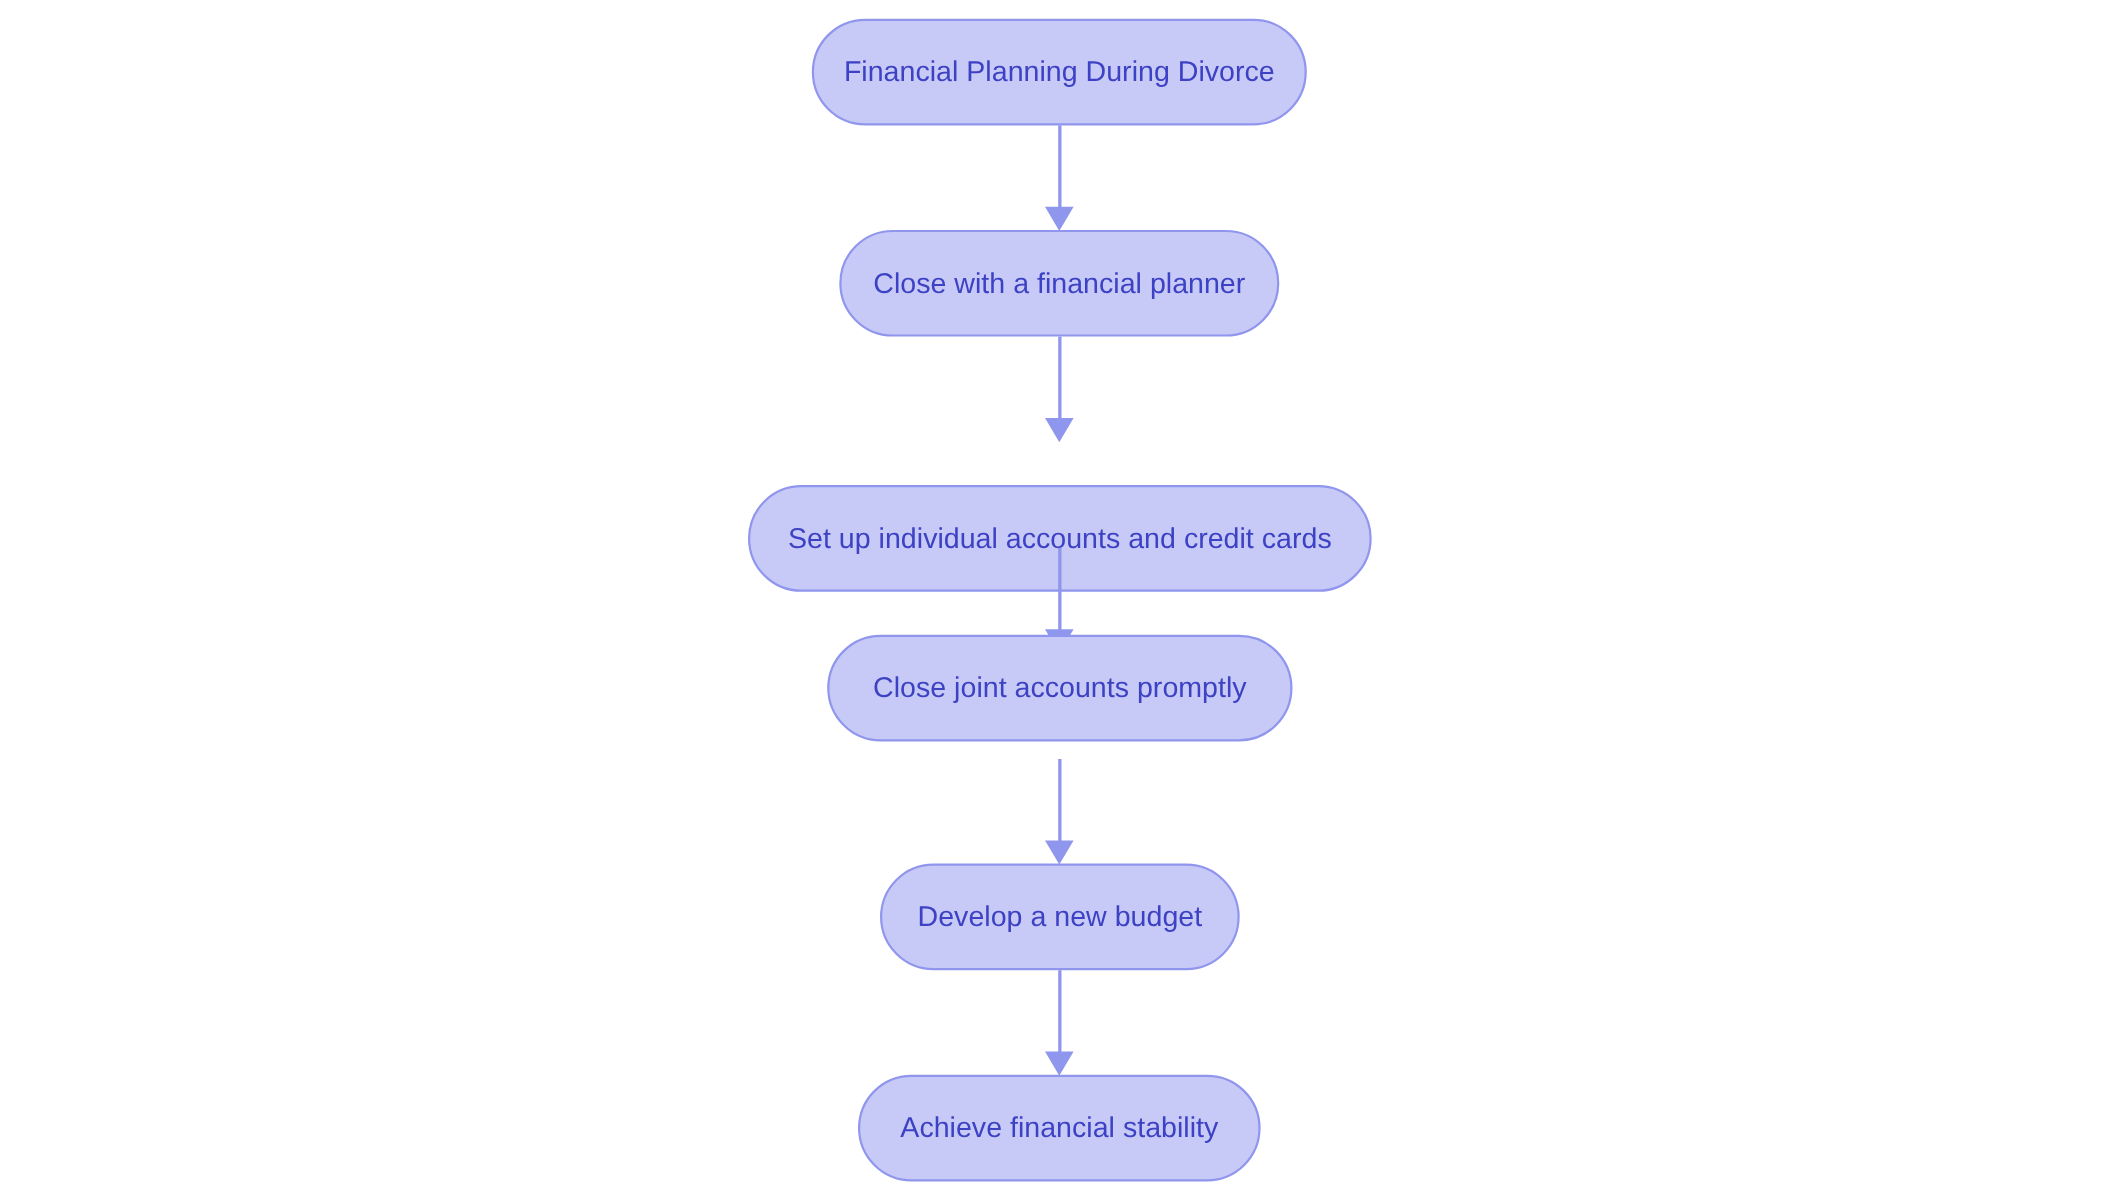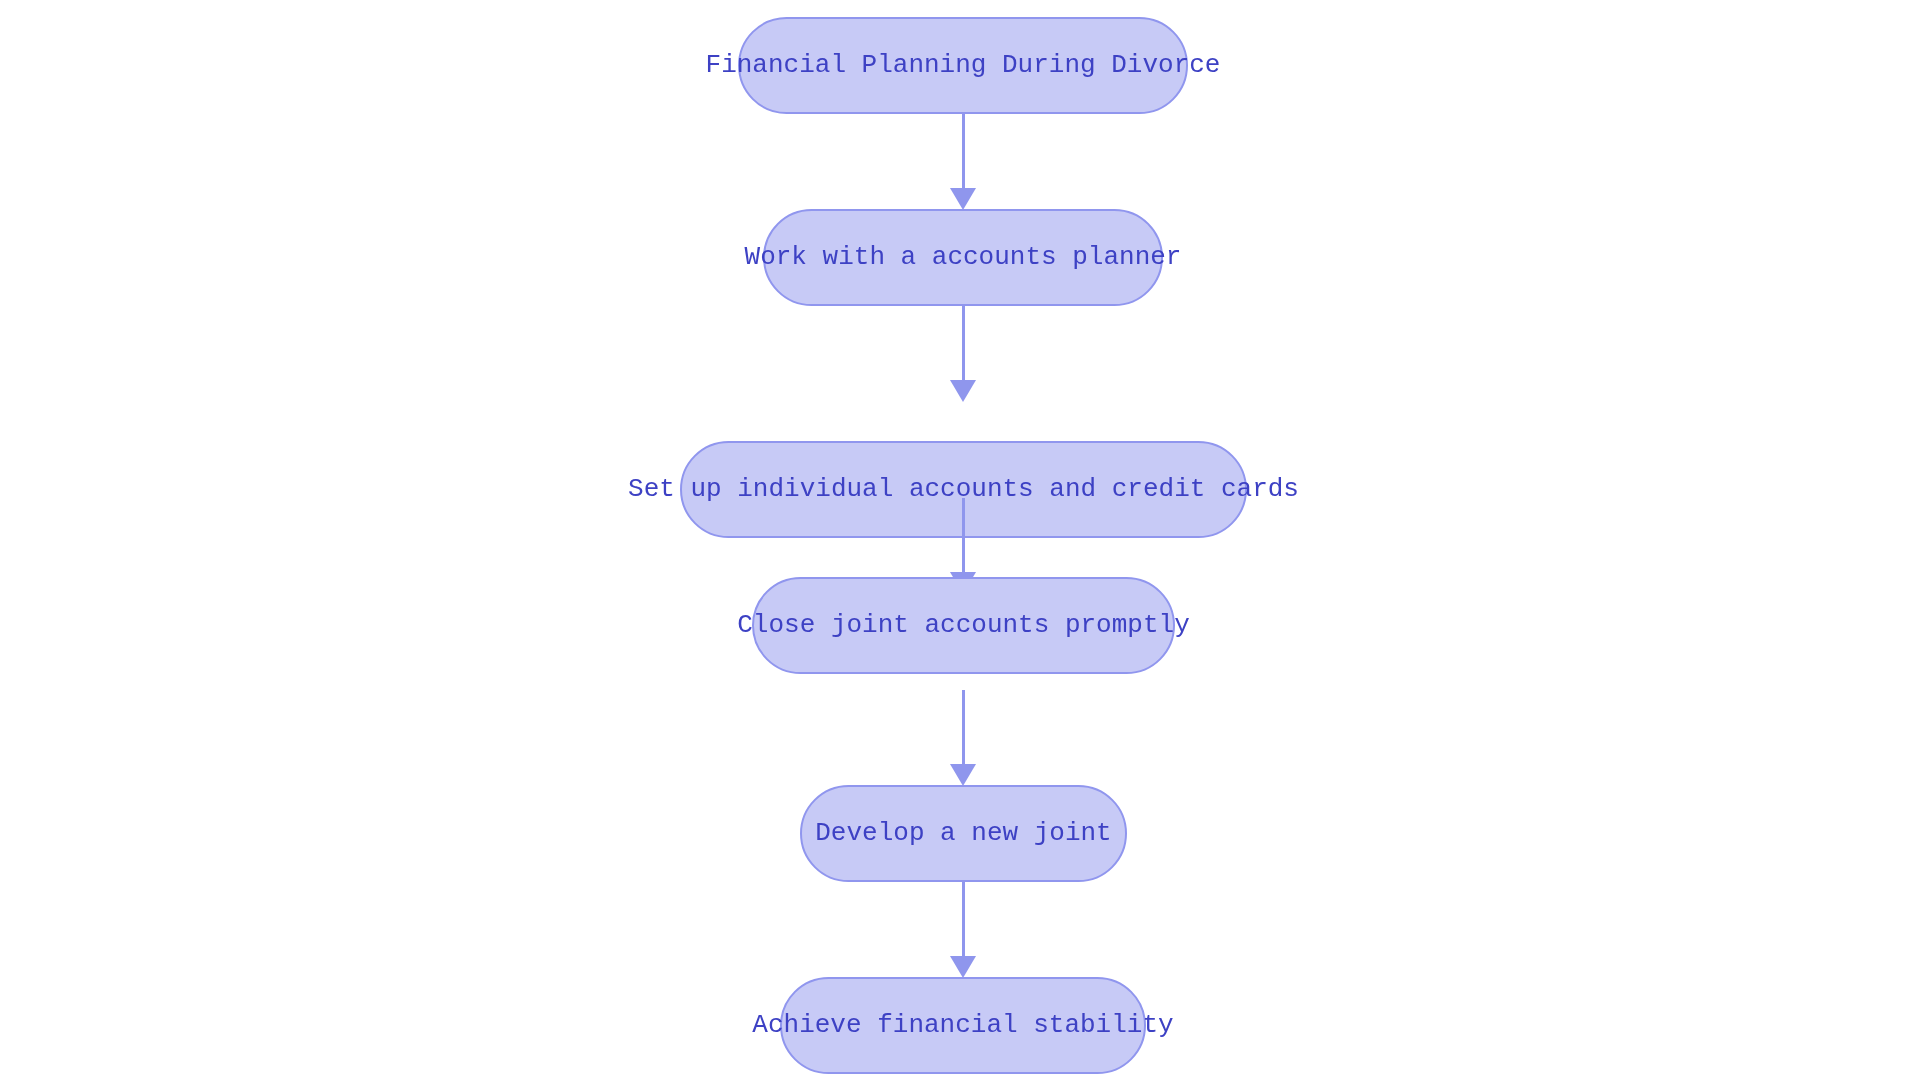--- a/index.html
+++ b/index.html
@@ -13,21 +13,20 @@
   html, body {
     width: 1920px; height: 1083px;
     background: var(--bg);
     font-family: "Liberation Sans", "DejaVu Sans", sans-serif;
     overflow: hidden;
   }
   .canvas {
     position: relative;
     width: 1920px; height: 1083px;
     background: var(--bg);
-    font-family: Liberation Mono, monospace;
   }
   .node {
     position: absolute;
     height: 97px;
     background: var(--node-fill);
     border: 2px solid var(--node-border);
     border-radius: 49px;
     display: flex;
     align-items: center;
     justify-content: center;
@@ -76,42 +75,42 @@
 
 <div class="canvas">
 
   <div class="node n0">Financial Planning During Divorce</div>
 
   <div class="edge e0">
     <div class="shaft"></div>
     <div class="head"></div>
   </div>
 
-  <div class="node n1">Work with a accounts planner</div>
+  <div class="node n1">Close with a financial planner</div>
 
   <div class="edge e1">
     <div class="shaft"></div>
     <div class="head"></div>
   </div>
 
   <div class="node n2">Set up individual accounts and credit cards</div>
 
   <div class="edge e2">
     <div class="shaft"></div>
     <div class="head"></div>
   </div>
 
   <div class="node n3">Close joint accounts promptly</div>
 
   <div class="edge e3">
     <div class="shaft"></div>
     <div class="head"></div>
   </div>
 
-  <div class="node n4">Develop a new joint</div>
+  <div class="node n4">Develop a new budget</div>
 
   <div class="edge e4">
     <div class="shaft"></div>
     <div class="head"></div>
   </div>
 
   <div class="node n5">Achieve financial stability</div>
 
 </div>
 

